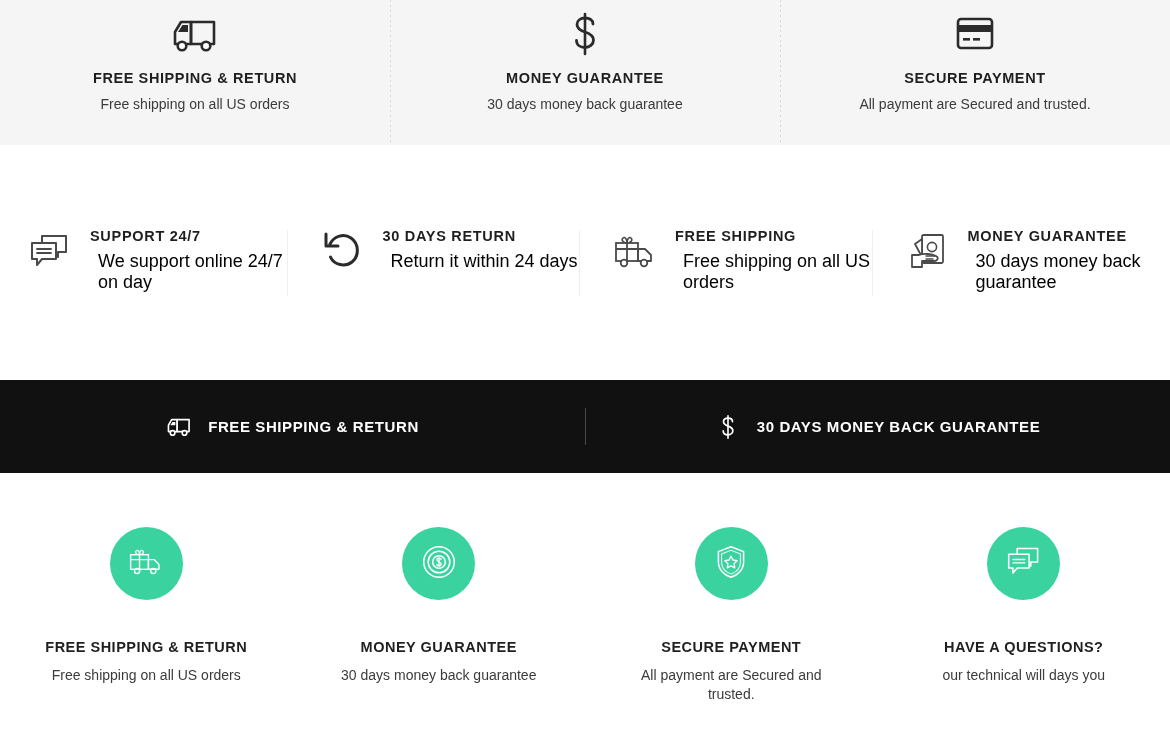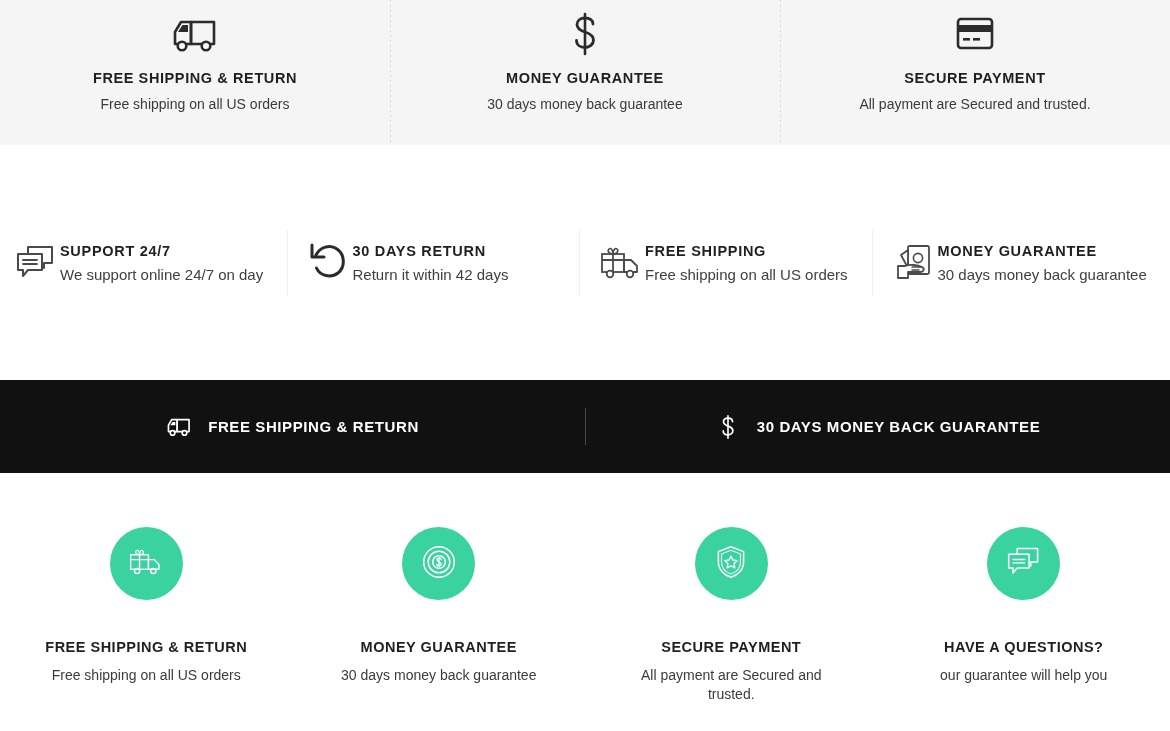--- a/index.html
+++ b/index.html
@@ -66,23 +66,23 @@
     position: relative;
     width: 1170px;
     height: 235px;
     background: #ffffff;
     display: flex;
     align-items: center;
   }
   .sec2-item {
     flex: 1 1 0;
     display: flex;
-    align-items: center;
-    gap: 0;
-    padding-left: 12px;
+    align-items: flex-start;
+    gap: 16px;
+    padding-left: 26px;
     position: relative;
     height: 70px;
   }
   .sec2-item + .sec2-item::before {
     content: "";
     position: absolute;
     left: -6px; top: 2px;
     width: 1px; height: 66px;
     background: #f0f0f0;
   }
@@ -97,22 +97,23 @@
   }
   .sec2-text { display: flex; flex-direction: column; gap: 7px; }
   .sec2-title {
     font-size: 14.5px;
     font-weight: bold;
     letter-spacing: 0.7px;
     color: #1f1f1f;
     text-transform: uppercase;
   }
   .sec2-sub {
-    font-size: 15px;
-    color: #404040;
+    font-size: 18px;
+    color: #000000;
+    margin-left: 8px;
   }
 
   
   .sec3 {
     width: 1170px;
     height: 93px;
     background: #111111;
     display: flex;
     align-items: center;
   }
@@ -253,21 +254,21 @@
 
   <div class="sec2-item">
     <div class="sec2-icon">
       <svg width="46" height="44" viewBox="0 0 46 44" fill="none">
         <path d="M10 14 C14 6 24 3 31 8 C39 13.5 39.5 26 32 32 C25 37.5 14 35 10.5 27" stroke="#2b2b2b" stroke-width="3" stroke-linecap="round" fill="none"></path>
         <path d="M6 4 L6 16 L18 16" stroke="#2b2b2b" stroke-width="3" stroke-linecap="round" stroke-linejoin="round" fill="none"></path>
       </svg>
     </div>
     <div class="sec2-text">
       <div class="sec2-title">30 DAYS RETURN</div>
-      <div class="sec2-sub">Return it within 42 days</div>
+      <div class="sec2-sub">Return it within 24 days</div>
     </div>
   </div>
 
   <div class="sec2-item">
     <div class="sec2-icon">
       <svg width="46" height="42" viewBox="0 0 46 42" fill="none">
         <rect x="4" y="12" width="22" height="18" stroke="#4a4a4a" stroke-width="1.8"></rect>
         <path d="M4 18 H26 M15 12 V30" stroke="#4a4a4a" stroke-width="1.8"></path>
         <path d="M15 12 C11 12 9 9 11 7 C13 5.2 15 8.5 15 12 Z" stroke="#4a4a4a" stroke-width="1.6" fill="none"></path>
         <path d="M15 12 C19 12 21 9 19 7 C17 5.2 15 8.5 15 12 Z" stroke="#4a4a4a" stroke-width="1.6" fill="none"></path>
@@ -383,16 +384,16 @@
     <div class="sec4-circle" style="background:#3ad29f">
       <div>
         <svg width="38" height="34" viewBox="0 0 44 40" fill="none">
           <path d="M14 4 H38 V20 H30 L30 25 L25 20 H14 Z" stroke="#ffffff" stroke-width="1.8" stroke-linejoin="round"></path>
           <path d="M4 11 H28 V27 H14 L9 33 L9 27 H4 Z" fill="#3ad29f" stroke="#ffffff" stroke-width="1.8" stroke-linejoin="round"></path>
           <path d="M9 17 H23 M9 21 H23" stroke="#ffffff" stroke-width="1.6" stroke-linecap="round"></path>
         </svg>
       </div>
     </div>
     <div class="sec4-title">HAVE A QUESTIONS?</div>
-    <div class="sec4-sub">our guarantee will help you</div>
+    <div class="sec4-sub">our technical will days you</div>
   </div>
 
 </div>
 
 </body></html>

